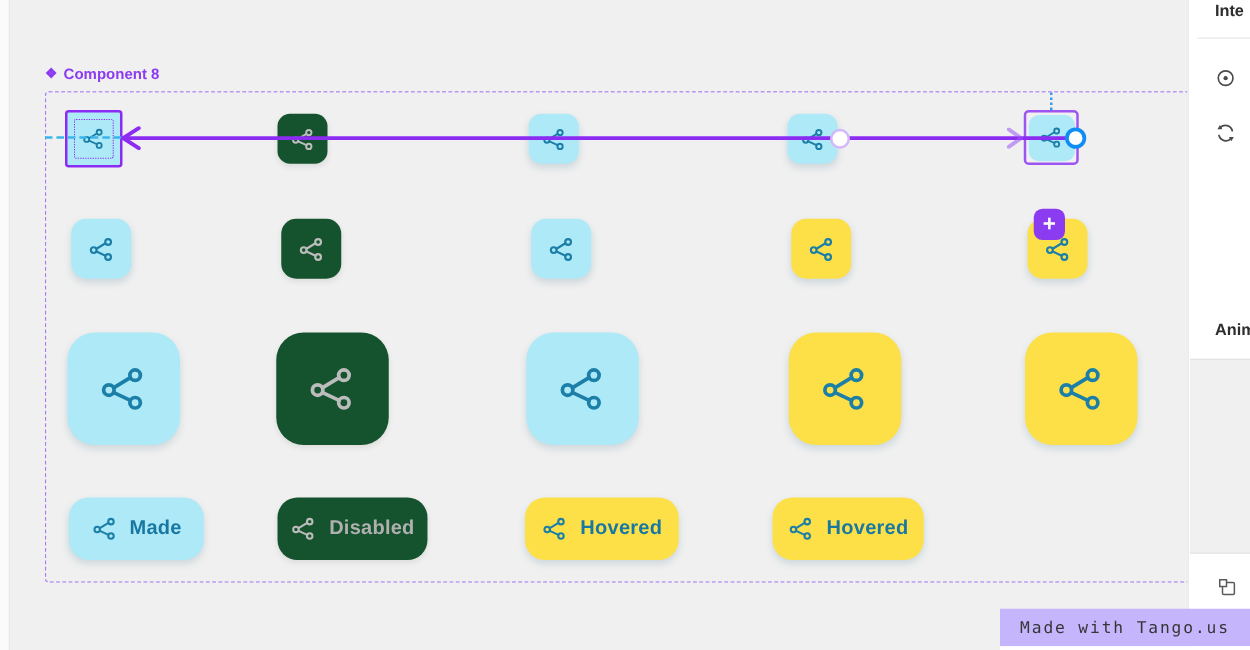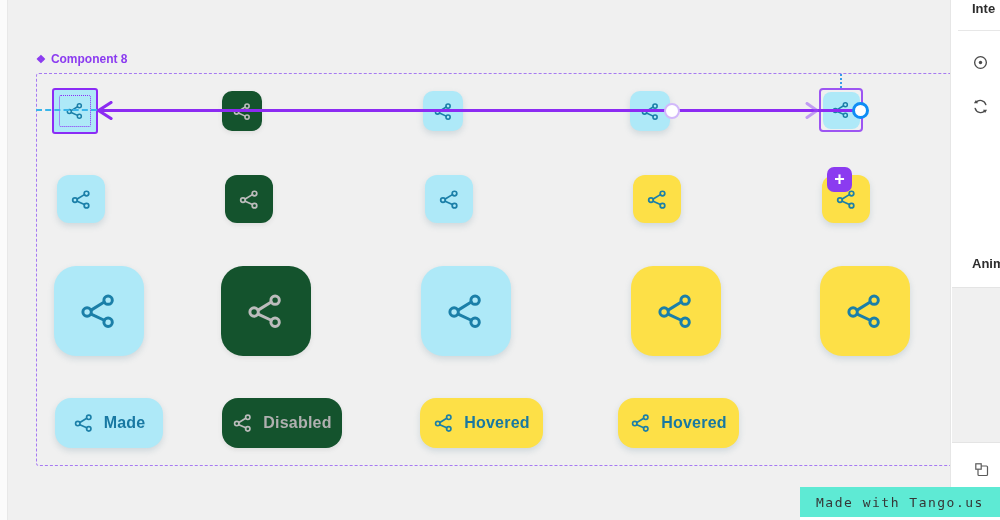--- a/index.html
+++ b/index.html
@@ -68,21 +68,21 @@
   .panel{position:absolute;left:950px;top:0;width:50px;height:520px;background:#fff;
          border-left:1px solid #e6e6e6;box-sizing:border-box;z-index:10;overflow:hidden;}
   .panel .ptitle{position:absolute;left:21px;width:40px;color:#2d2d2d;font-size:13px;
                  font-weight:700;white-space:nowrap;}
   .panel .div{position:absolute;left:7px;right:0;border-top:1px solid #e7e7e7;}
   .panel .gray-sec{position:absolute;left:1px;right:0;top:287px;height:156px;background:#f0f0f0;
                    border-top:1px solid #e4e4e4;border-bottom:1px solid #e4e4e4;box-sizing:border-box;}
   .panel .picon{position:absolute;}
 
   
-  .watermark{position:absolute;left:800px;top:487px;width:200px;height:30px;background:#5eead4;
+  .watermark{position:absolute;left:800px;top:487px;width:200px;height:30px;background:#c4b5fd;
              display:flex;align-items:center;justify-content:center;z-index:20;
              font-family:"DejaVu Sans Mono",monospace;font-size:13px;color:#363636;
              letter-spacing:1.5px;}
   .under-wm{position:absolute;left:800px;top:517px;width:200px;height:3px;background:#fff;z-index:20;}
 </style>
 </head>
 <body>
 
 <svg width="0" height="0" style="position:absolute">
   <defs>

